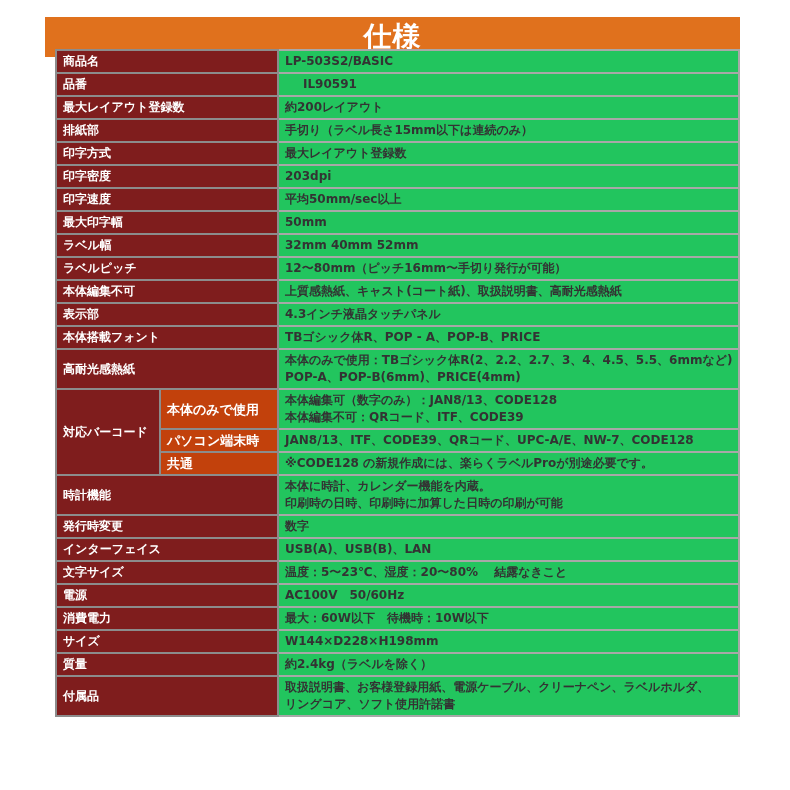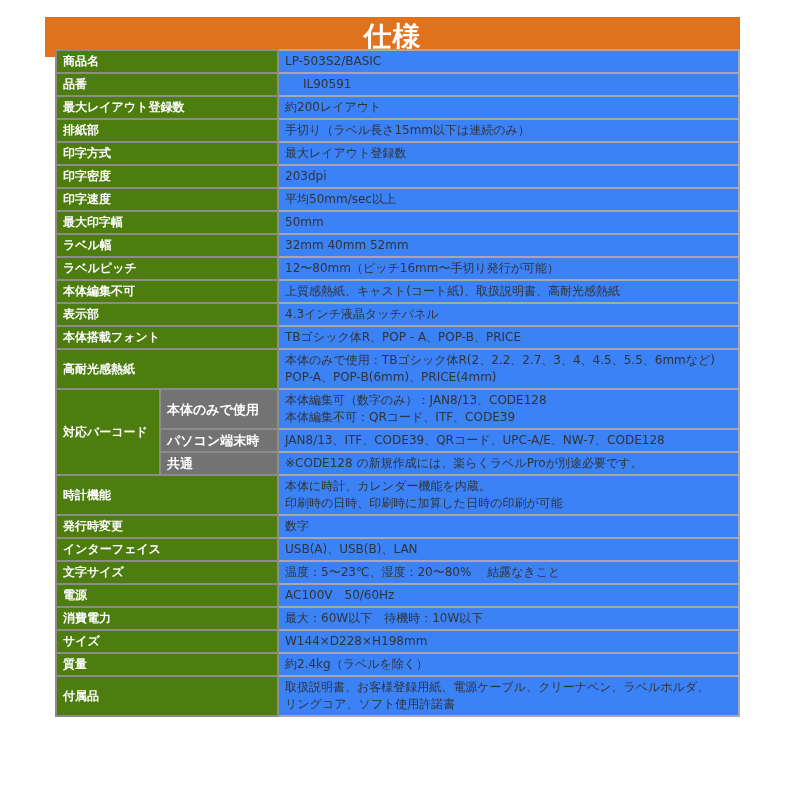--- a/index.html
+++ b/index.html
@@ -5,24 +5,24 @@
   html, body { margin: 0; padding: 0; background: #ffffff; }
   body { width: 790px; height: 790px; position: relative; overflow: hidden;
          font-family: "DejaVu Sans", "Liberation Sans", sans-serif; }
   .banner { position: absolute; left: 45px; top: 17px; width: 695px; height: 40px;
             background: #e0711d; display: flex; align-items: center; justify-content: center; }
   .banner-title { color: #ffffff; font-size: 28px; font-weight: bold; letter-spacing: 1px; }
   .spec-table { position: absolute; left: 55px; top: 49px; width: 683px;
                 border-collapse: collapse; table-layout: fixed; }
   .spec-table td { border: 2px solid #a8a8a8; font-size: 12px; line-height: 17px;
                    padding: 0 6px; vertical-align: middle; }
-  .spec-table td.k { background: #4d7c0f; color: #ffffff; font-weight: bold; padding-left: 6px;
+  .spec-table td.k { background: #7f1d1d; color: #ffffff; font-weight: bold; padding-left: 6px;
                      border-color: #8c8c8c; }
-  .spec-table td.v { background: #3b82f6; color: #333333; }
-  .spec-table td.sub { background: #737373; color: #ffffff; font-weight: bold; font-size: 13px;
+  .spec-table td.v { background: #22c55e; color: #333333; font-weight: bold; }
+  .spec-table td.sub { background: #c2410c; color: #ffffff; font-weight: bold; font-size: 13px;
                        border-color: #8c8c8c; }
   .spec-table tr.r1 td { height: 21px; }
   .spec-table tr.r2 td { height: 38px; }
   .line { display: block; white-space: nowrap; }
 </style>
 </head>
 <body>
 
 <div class="banner">
   <span class="banner-title">仕様</span>

